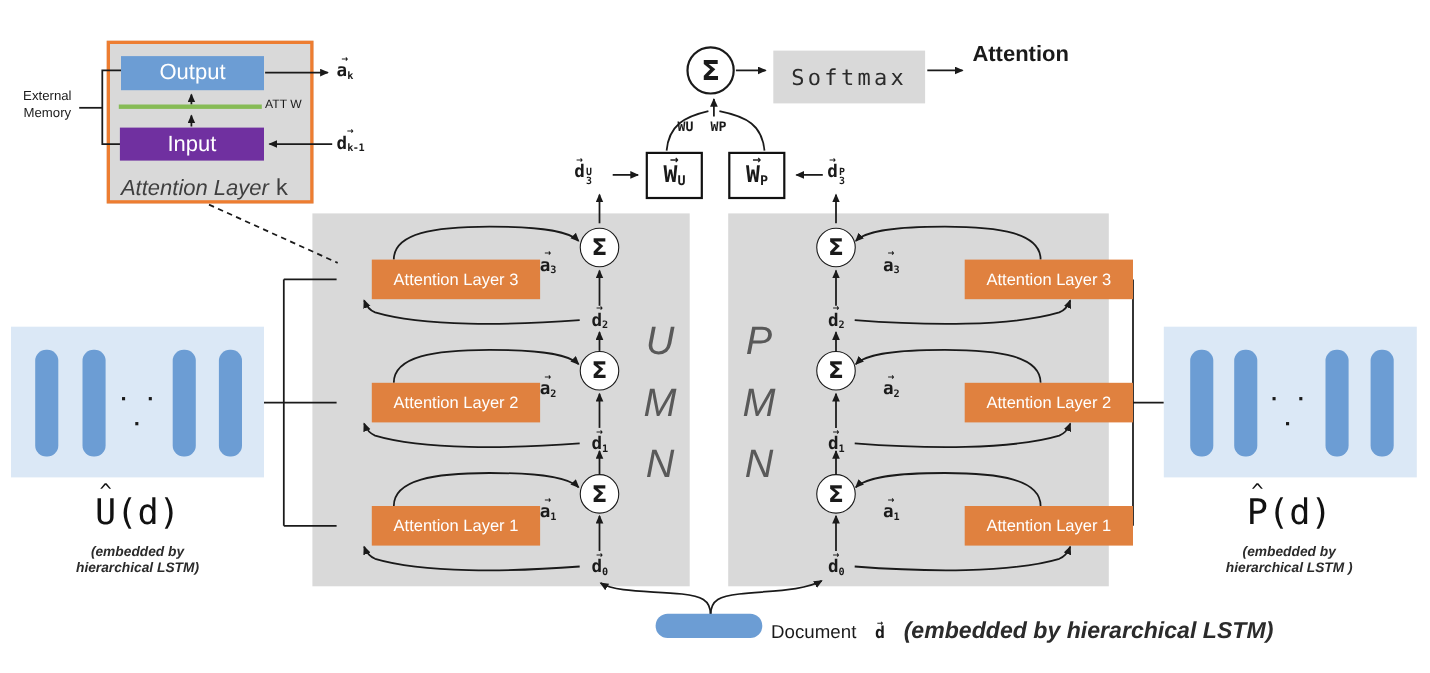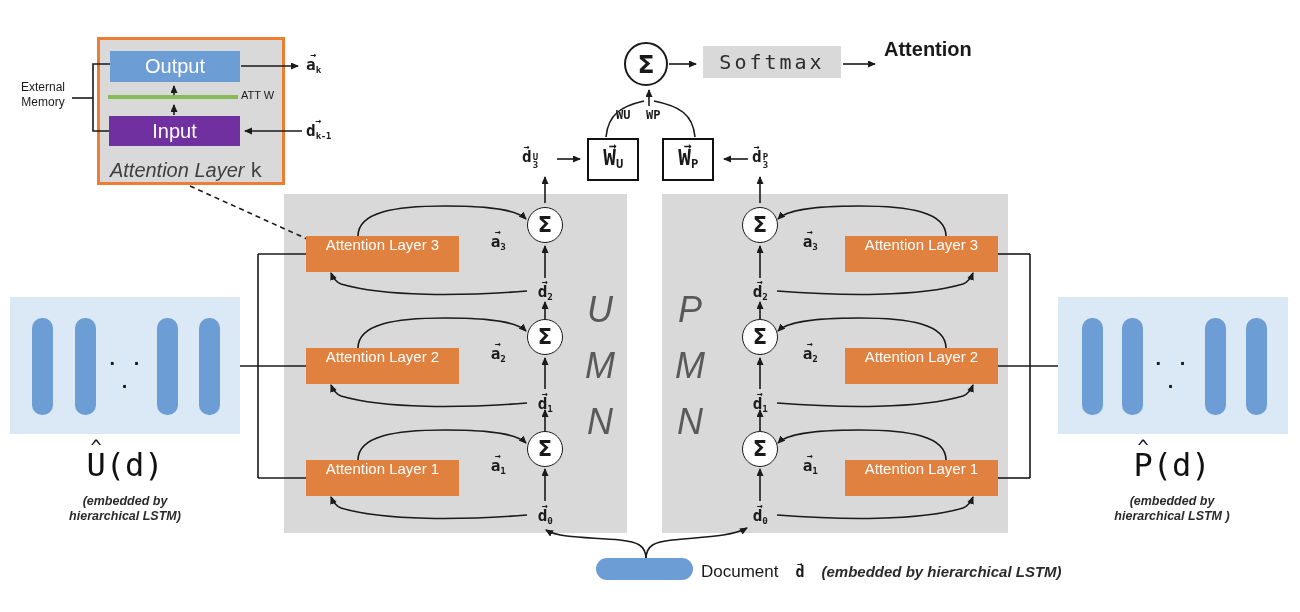--- a/index.html
+++ b/index.html
@@ -1,22 +1,22 @@
 <!DOCTYPE html>
 <html><head>
 <meta charset="utf-8">
 <style>
   html,body{margin:0;padding:0;background:#fff;}
   .canvas{position:relative;width:1300px;height:612px;background:#fff;overflow:hidden;
           font-family:"Liberation Sans",sans-serif;color:#1a1a1a;}
   .abs{position:absolute;}
   .overlay{position:absolute;left:0;top:0;pointer-events:none;}
   .gpanel{background:#d9d9d9;}
-  .att{background:#e0813f;color:#fff;display:flex;align-items:flex-start;justify-content:center;
-       font-size:15px;white-space:nowrap;}
+  .att{background:#e0813f;color:#fff;display:flex;align-items:center;justify-content:center;
+       font-size:15px;white-space:nowrap;margin-left:32px;}
   .sum{border:1.8px solid #1a1a1a;border-radius:50%;background:#fff;display:flex;align-items:center;
        justify-content:center;font-family:"DejaVu Sans",sans-serif;font-weight:bold;box-sizing:border-box;}
   .mono{font-family:"DejaVu Sans Mono",monospace;}
   .vec{position:relative;display:inline-block;font-family:"DejaVu Sans Mono",monospace;font-weight:bold;line-height:1;}
   .vec .varrow{position:absolute;left:0;width:100%;top:-0.70em;text-align:center;font-size:0.62em;font-weight:bold;}
   .vec sub{font-size:0.58em;vertical-align:-0.28em;letter-spacing:-0.5px;}
   .stack{display:inline-flex;flex-direction:column;align-items:flex-start;font-size:9px;line-height:8px;
          font-family:"DejaVu Sans Mono",monospace;font-weight:bold;margin-left:1px;vertical-align:2px;}
   .letters{font-style:italic;color:#595959;font-size:36px;line-height:56px;text-align:center;}
   .embedpanel{background:#dbe8f6;}
@@ -123,21 +123,21 @@
   <div class="abs" style="left:306px;top:56px;font-size:16px;">
     <span class="vec"><span class="varrow">→</span><span>a</span><sub>k</sub></span>
   </div>
   <div class="abs" style="left:306px;top:122px;font-size:16px;">
     <span class="vec"><span class="varrow">→</span><span>d</span><sub>k-1</sub></span>
   </div>
 
   <div class="abs sum" style="left:624px;top:42px;width:44px;height:44px;font-size:25px;border-width:2px;">
     <span>Σ</span>
   </div>
-  <div class="abs" style="left:703px;top:46px;width:138px;height:32px;background:#d9d9d9;display:flex;align-items:center;justify-content:center;">
+  <div class="abs" style="left:703px;top:46px;width:138px;height:48px;background:#d9d9d9;display:flex;align-items:center;justify-content:center;">
     <span class="mono" style="font-size:20px;letter-spacing:3px;color:#2b2b2b;">Softmax</span>
   </div>
   <div class="abs" style="left:884px;top:37px;width:130px;font-size:20px;font-weight:600;line-height:25px;">
     <div>Attention</div>
   </div>
   <div class="abs tag" style="left:616px;top:108px;">WU</div>
   <div class="abs tag" style="left:646px;top:108px;">WP</div>
 
   <div class="abs wbox" style="left:587px;top:138px;width:52px;height:43px;">
     <span class="vec" style="font-size:21px;"><span class="varrow">→</span><span>W</span><sub>U</sub></span>
@@ -252,16 +252,16 @@
   </div>
   <div class="abs embedcap" style="left:1077px;top:494px;width:190px;">
     <div>(embedded by</div>
     <div>hierarchical LSTM )</div>
   </div>
 
   <div class="abs" style="left:596px;top:558px;width:97px;height:22px;border-radius:11px;background:#6c9dd4;"></div>
   <div class="abs" style="left:701px;top:562px;white-space:nowrap;display:flex;align-items:baseline;gap:17px;">
     <span style="font-size:17px;">Document</span>
     <span class="vec" style="font-size:15px;"><span class="varrow">→</span><span>d</span></span>
-    <span style="font-style:italic;font-weight:600;font-size:15px;color:#2b2b2b;">(embedded by hierarchical LSTM)</span>
+    <span style="font-style:italic;font-weight:600;font-size:21px;color:#2b2b2b;">(embedded by hierarchical LSTM)</span>
   </div>
 
 </div>
 
 </body></html>

